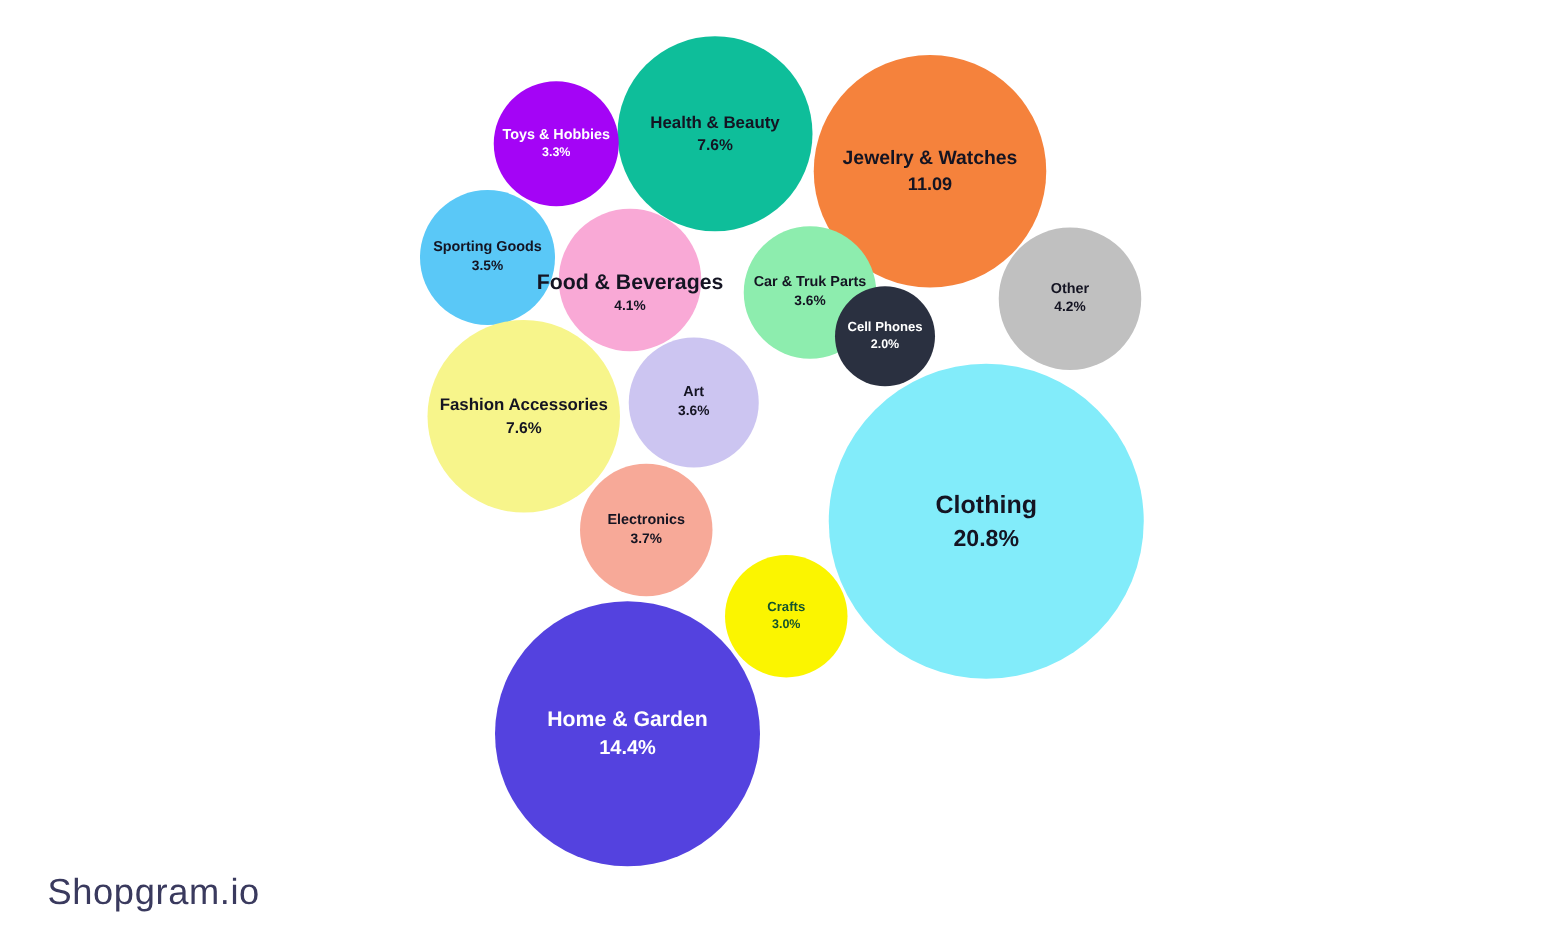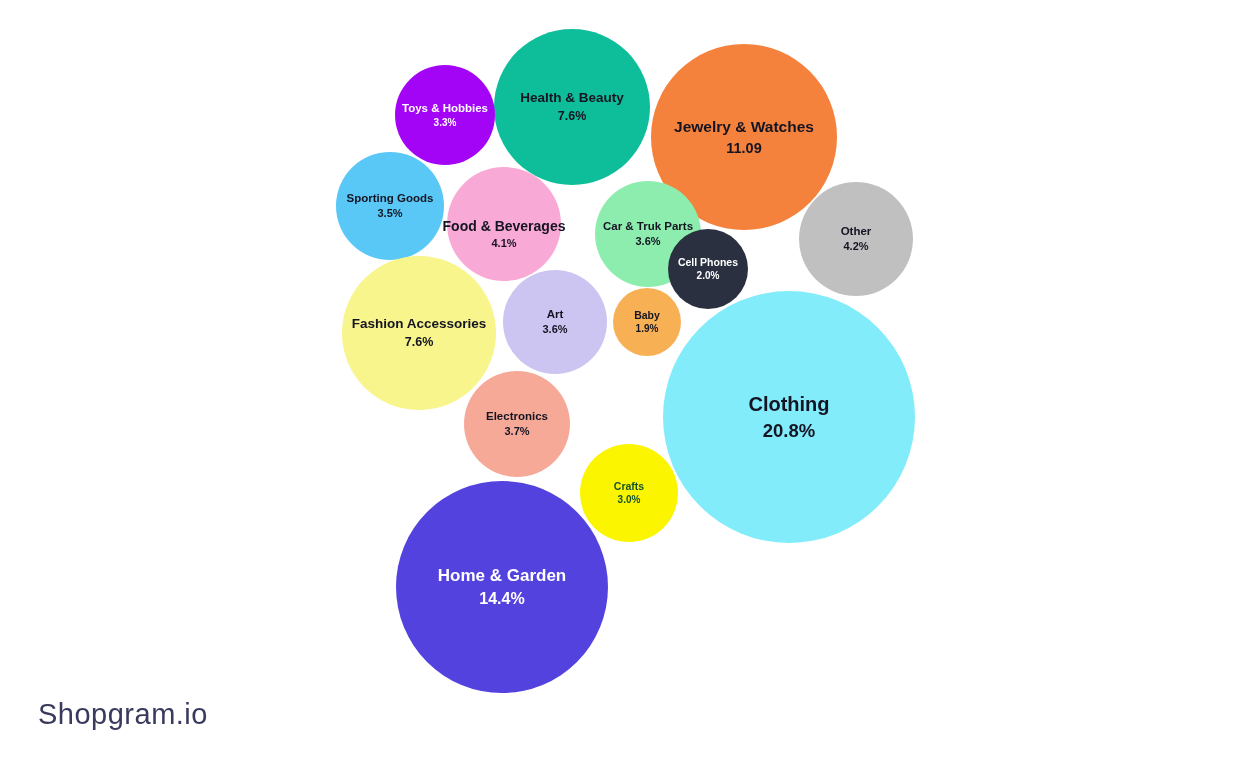--- a/index.html
+++ b/index.html
@@ -61,21 +61,21 @@
       </div>
       <div class="bubble" style="left: 651px; top: 44px; width: 186px; height: 186px; background: rgb(245, 130, 60); color: rgb(20, 20, 34);">
         <span class="bubble-label" style="font-size: 15.5px;">Jewelry &amp; Watches</span>
         <span class="bubble-value" style="font-size: 14.5px;">11.09</span>
       </div>
       <div class="bubble" style="left: 336px; top: 152px; width: 108px; height: 108px; background: rgb(90, 200, 247); color: rgb(20, 20, 34);">
         <span class="bubble-label" style="font-size: 11.5px;">Sporting Goods</span>
         <span class="bubble-value" style="font-size: 11px;">3.5%</span>
       </div>
       <div class="bubble" style="left: 447px; top: 167px; width: 114px; height: 114px; background: rgb(249, 169, 214); color: rgb(20, 20, 34);">
-        <span class="bubble-label" style="font-size: 14px; margin-top: 20px;">Food &amp; Beverages</span>
+        <span class="bubble-label" style="font-size: 17px; margin-top: 20px;">Food &amp; Beverages</span>
         <span class="bubble-value" style="font-size: 11px;">4.1%</span>
       </div>
       <div class="bubble" style="left: 551px; top: 181px; width: 106px; height: 106px; background: rgb(141, 237, 174); color: rgb(20, 20, 34); margin-left: 44px;">
         <span class="bubble-label" style="font-size: 11.5px;">Car &amp; Truk Parts</span>
         <span class="bubble-value" style="font-size: 11px;">3.6%</span>
       </div>
       <div class="bubble" style="left: 799px; top: 182px; width: 114px; height: 114px; background: rgb(192, 192, 192); color: rgb(20, 20, 34);">
         <span class="bubble-label" style="font-size: 11.5px;">Other</span>
         <span class="bubble-value" style="font-size: 11px;">4.2%</span>
       </div>
@@ -84,24 +84,20 @@
         <span class="bubble-value" style="font-size: 11px;">3.6%</span>
       </div>
       <div class="bubble" style="left: 342px; top: 256px; width: 154px; height: 154px; background: rgb(247, 245, 139); color: rgb(20, 20, 34);">
         <span class="bubble-label" style="font-size: 13.5px;">Fashion Accessories</span>
         <span class="bubble-value" style="font-size: 12.5px;">7.6%</span>
       </div>
       <div class="bubble" style="left: 668px; top: 229px; width: 80px; height: 80px; background: rgb(42, 48, 64); color: rgb(255, 255, 255);">
         <span class="bubble-label" style="font-size: 10.5px;">Cell Phones</span>
         <span class="bubble-value" style="font-size: 10px;">2.0%</span>
       </div>
-      <div class="bubble" style="left: 613px; top: 288px; width: 68px; height: 68px; background: rgb(248, 176, 85); color: rgb(20, 20, 34);">
-        <span class="bubble-label" style="font-size: 10.5px;">Baby</span>
-        <span class="bubble-value" style="font-size: 10px;">1.9%</span>
-      </div>
       <div class="bubble" style="left: 464px; top: 371px; width: 106px; height: 106px; background: rgb(247, 169, 152); color: rgb(20, 20, 34);">
         <span class="bubble-label" style="font-size: 11.5px;">Electronics</span>
         <span class="bubble-value" style="font-size: 11px;">3.7%</span>
       </div>
       <div class="bubble" style="left: 580px; top: 444px; width: 98px; height: 98px; background: rgb(251, 245, 0); color: #14532d;">
         <span class="bubble-label" style="font-size: 10.5px;">Crafts</span>
         <span class="bubble-value" style="font-size: 10px;">3.0%</span>
       </div>
       <div class="bubble" style="left: 663px; top: 291px; width: 252px; height: 252px; background: rgb(130, 236, 250); color: rgb(20, 20, 34);">
         <span class="bubble-label" style="font-size: 20px;">Clothing</span>

